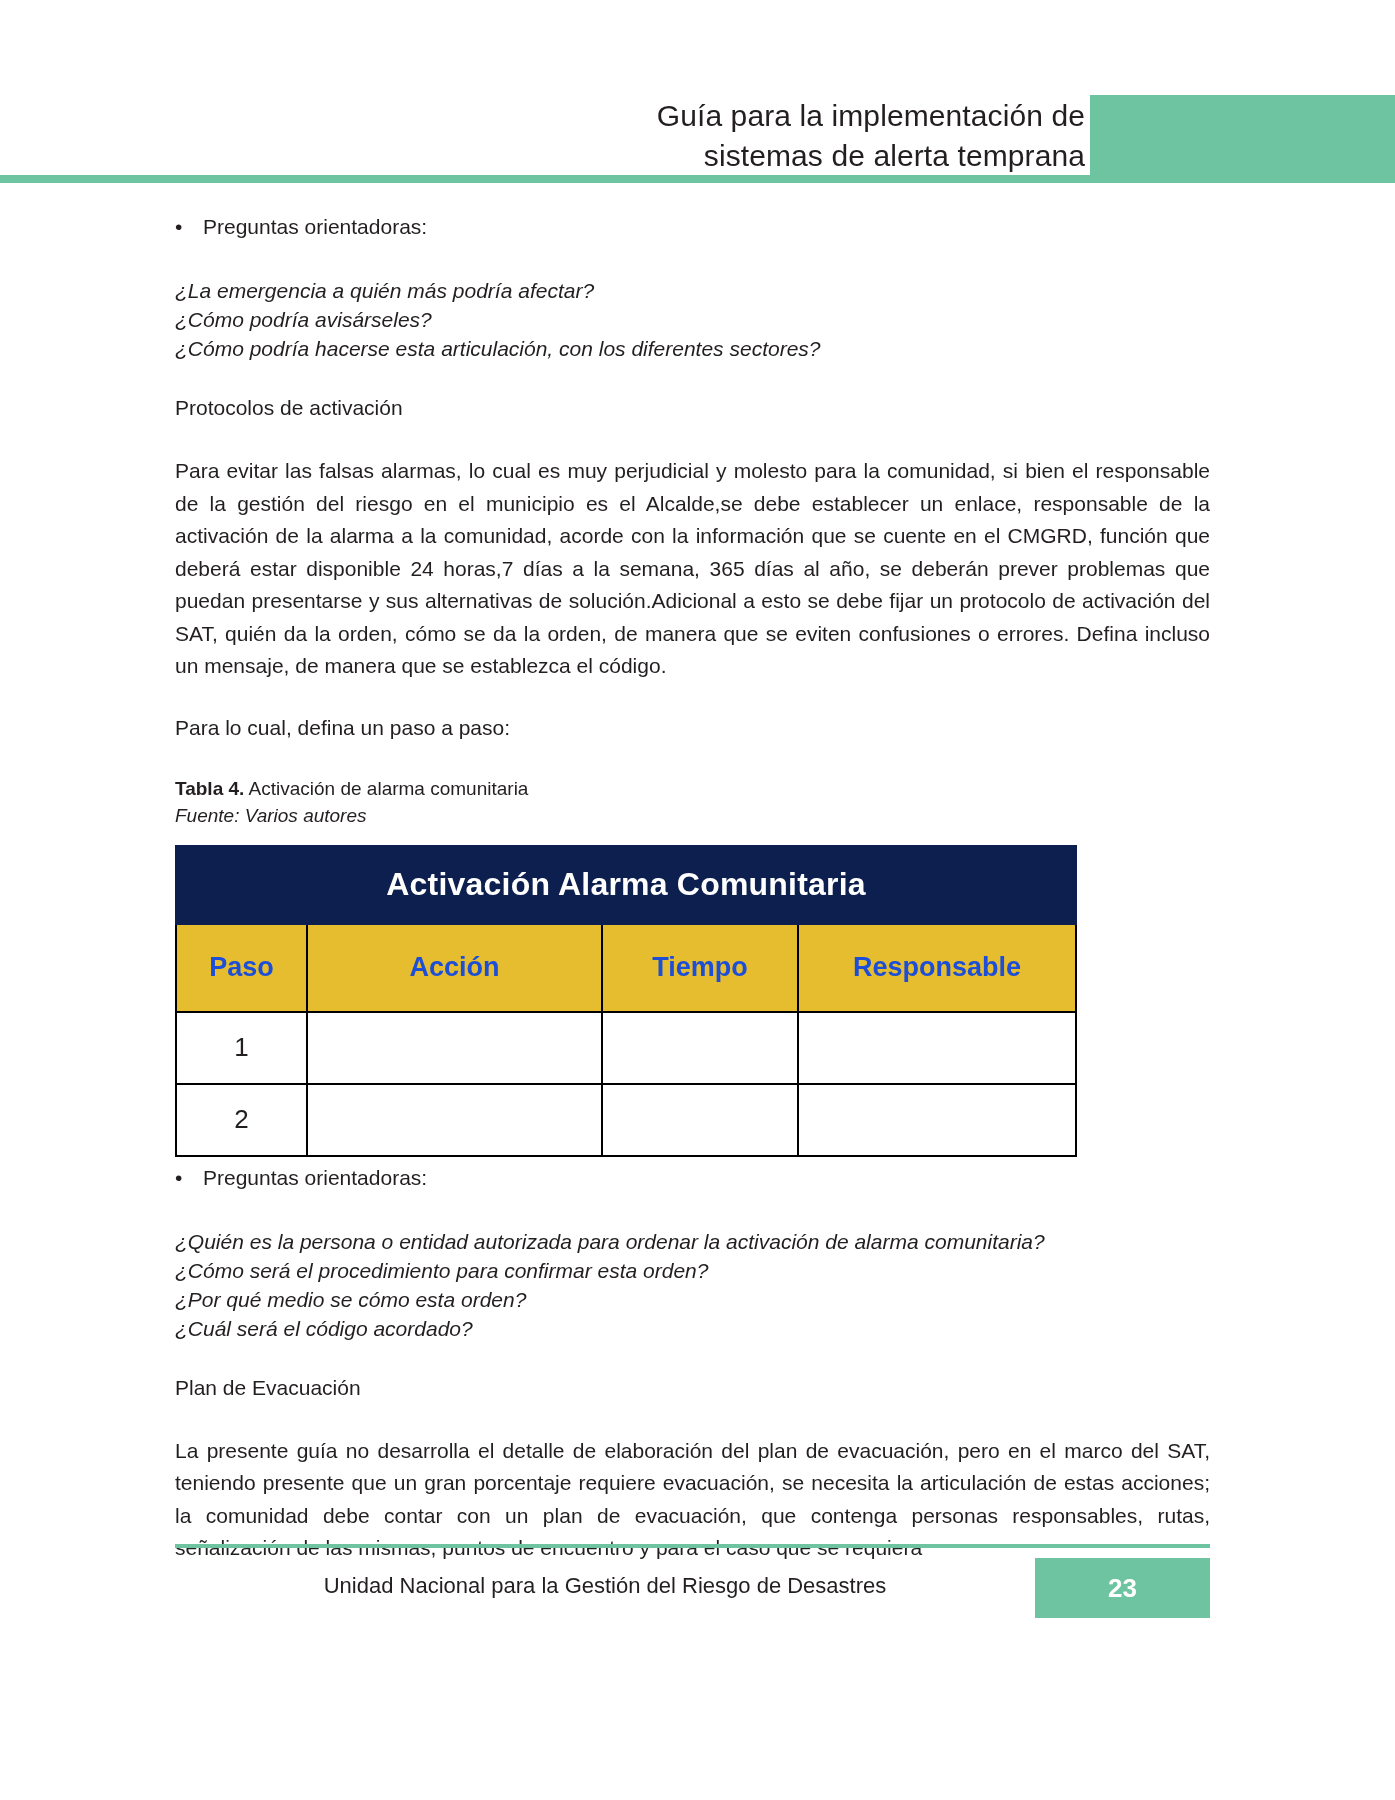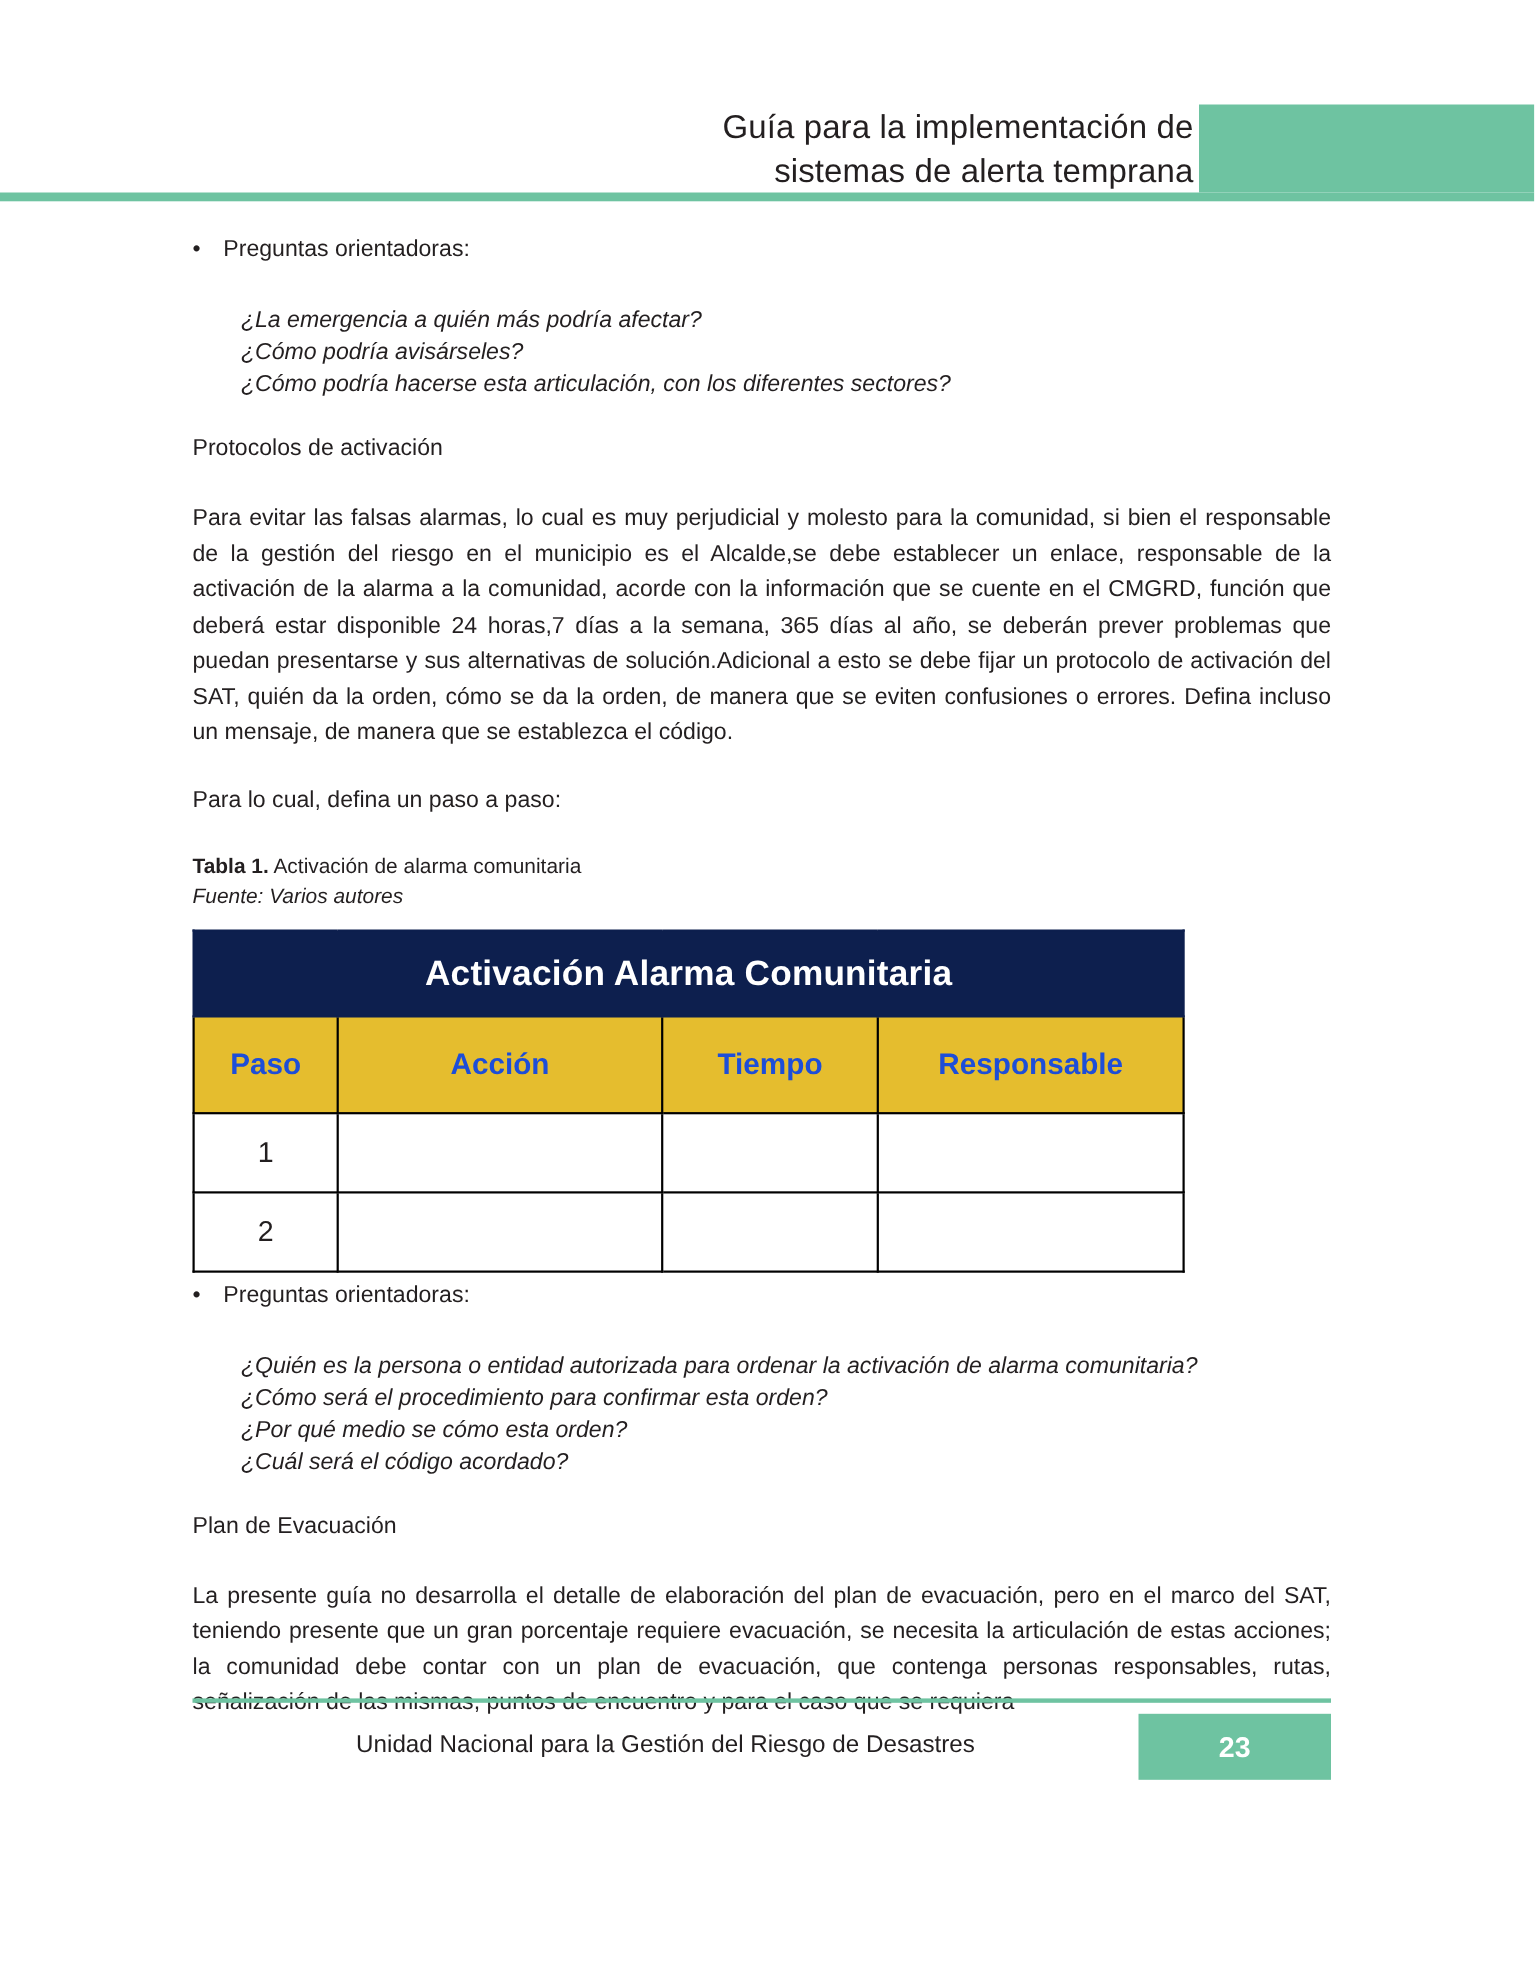--- a/index.html
+++ b/index.html
@@ -78,21 +78,21 @@
     font-size: 21px;
   }
   .bullet-text { flex: 1; }
 
   .q-block {
     font-style: italic;
     font-size: 21px;
     line-height: 29px;
     margin: 0 0 30px 0;
   }
-  .q-block div { white-space: nowrap; margin-left: 44px; }
+  .q-block div { white-space: nowrap; }
 
   .subhead {
     font-size: 21px;
     line-height: 30px;
     margin: 0 0 32px 0;
   }
 
   .body-para {
     font-size: 21px;
     line-height: 32.5px;
@@ -226,21 +226,21 @@
       <div>¿Cómo podría avisárseles?</div>
       <div>¿Cómo podría hacerse esta articulación, con los diferentes sectores?</div>
     </div>
 
     <div class="subhead">Protocolos de activación</div>
 
     <div class="body-para">Para evitar las falsas alarmas, lo cual es muy perjudicial y molesto para la comunidad, si bien el responsable de la gestión del riesgo en el municipio es el Alcalde,se debe establecer un enlace, responsable de la activación de la alarma a la comunidad, acorde con la información que se cuente en el CMGRD, función que deberá estar disponible 24 horas,7 días a la semana, 365 días al año, se deberán prever problemas que puedan presentarse y sus alternativas de solución.Adicional a esto se debe fijar un protocolo de activación del SAT, quién da la orden, cómo se da la orden, de manera que se eviten confusiones o errores. Defina incluso un mensaje, de manera que se establezca el código.</div>
 
     <div class="subhead">Para lo cual, defina un paso a paso:</div>
 
-    <div class="caption"><b>Tabla 1.</b><span> Activación de alarma comunitaria</span></div>
+    <div class="caption"><b>Tabla 4.</b><span> Activación de alarma comunitaria</span></div>
     <div class="caption-src">Fuente: Varios autores</div>
 
     <div class="tbl-wrap">
       <table class="alarm">
         <colgroup>
           <col class="col-paso">
             <col class="col-accion">
             <col class="col-tiempo">
             <col class="col-resp">
         </colgroup>

